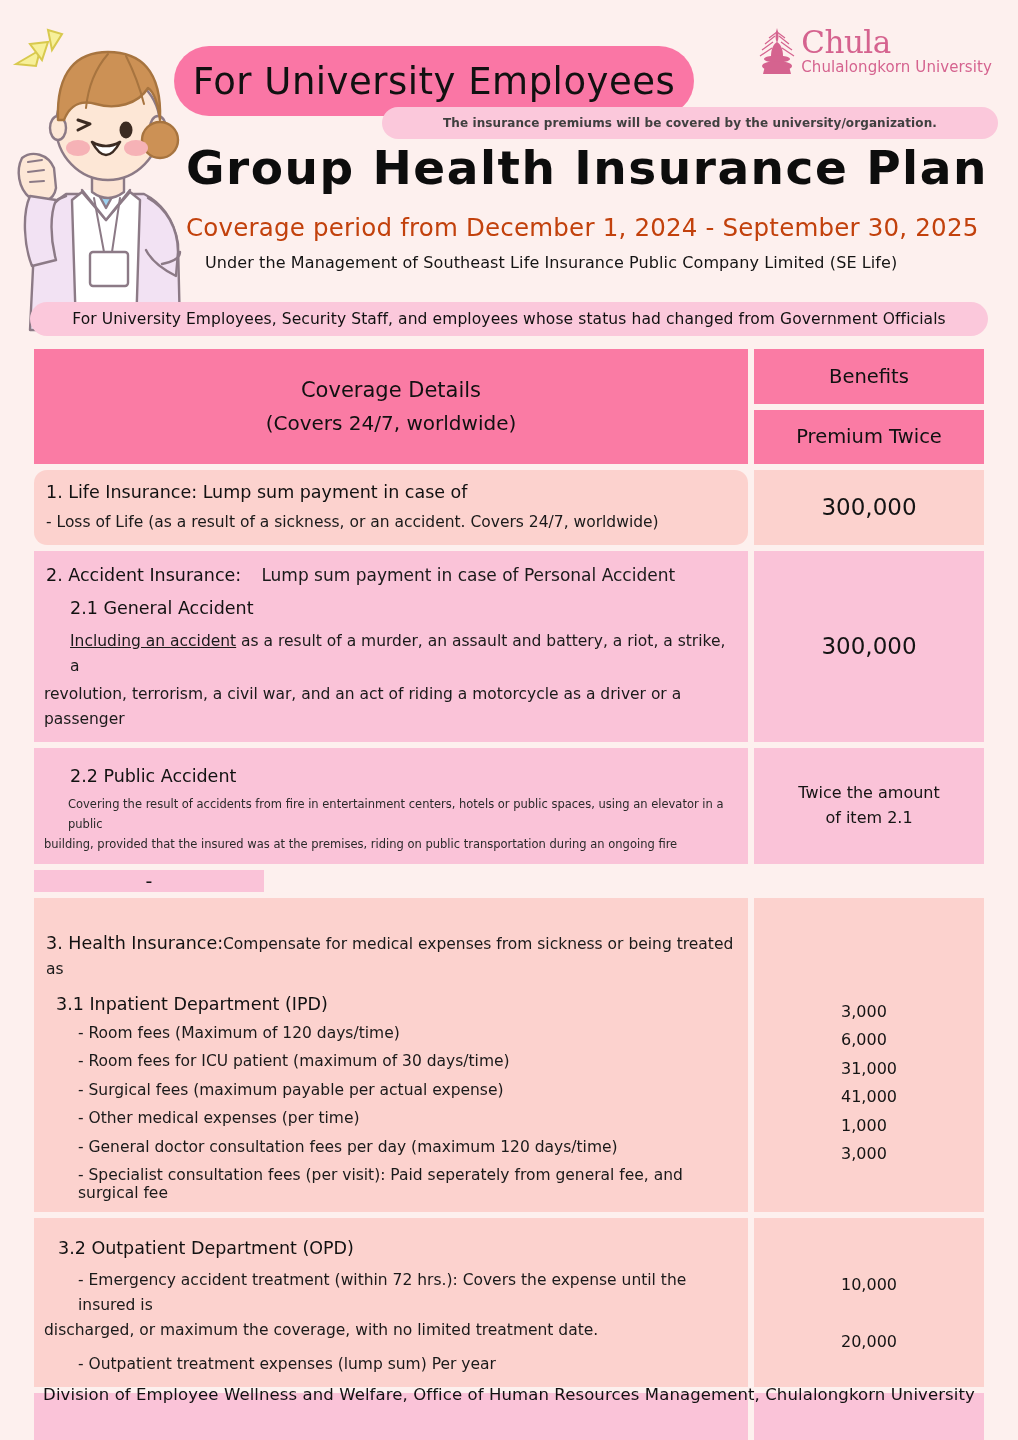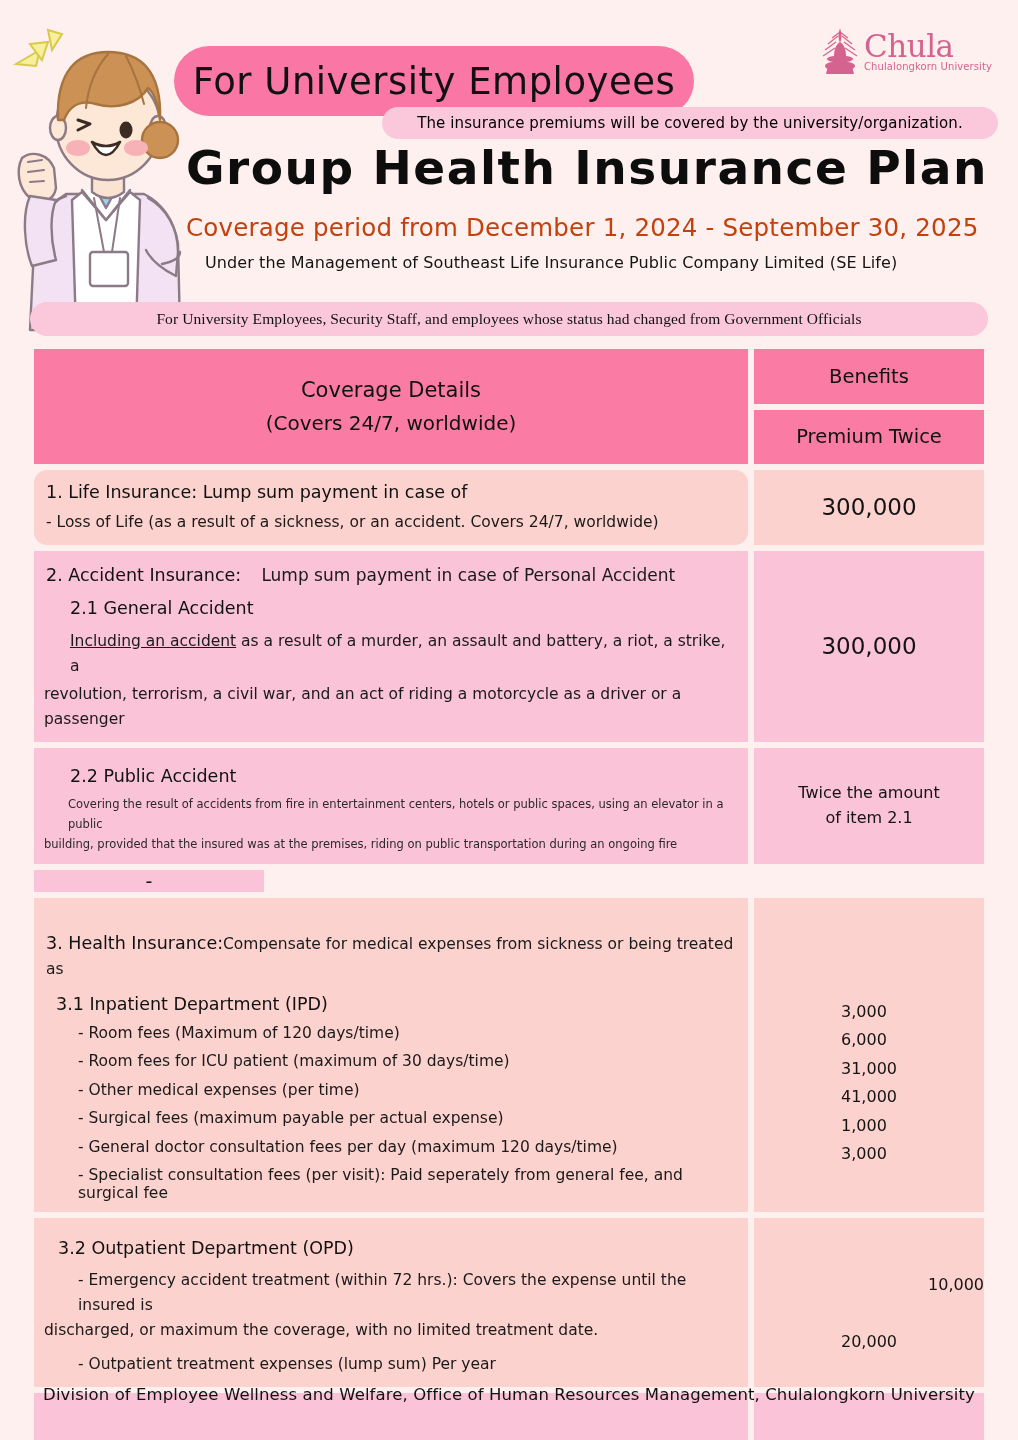--- a/index.html
+++ b/index.html
@@ -66,23 +66,24 @@
     top: 107px;
     width: 616px;
     height: 32px;
     background: #FBC8DB;
     border-radius: 18px;
     display: flex;
     align-items: center;
     justify-content: center;
   }
   .subtitle-pill span {
-    font-size: 15px;
-    color: #000000;
+    font-size: 12px;
+    color: #404040;
     letter-spacing: 0.1px;
+    font-weight: bold;
   }
 
   .main-title {
     position: absolute;
     left: 186px;
     top: 140px;
     width: 800px;
     font-size: 47px;
     font-weight: 700;
     letter-spacing: 1.5px;
@@ -122,41 +123,40 @@
     gap: 4px;
   }
   .chula-word {
     font-family: "DejaVu Serif", serif;
     font-size: 31px;
     color: #D5638F;
     line-height: 0.95;
     letter-spacing: -0.5px;
   }
   .chula-sub {
-    font-size: 10px;
+    font-size: 15px;
     color: #D5638F;
     letter-spacing: 0.1px;
     text-align: center;
     font-family: "DejaVu Sans", sans-serif;
   }
 
   
   .eligibility {
     position: absolute;
     left: 30px;
     top: 302px;
     width: 958px;
     height: 34px;
     background: #FBC8DB;
     border-radius: 18px;
     display: flex;
     align-items: center;
     justify-content: center;
     z-index: 5;
-    font-family: Liberation Serif, serif;
   }
   .eligibility span {
     font-size: 15.5px;
     color: #111;
     letter-spacing: 0.1px;
   }
 
   
   .table {
     position: absolute;
@@ -391,22 +391,22 @@
 
   <div class="trow">
     <div class="tleft row-lt cell-pad ipd-left">
       <div style="margin-top:22px">
         <span class="l-head-b">3. Health Insurance:</span><span class="l-body">Compensate for medical expenses from sickness or being treated as</span>
       </div>
       <div class="l-head" style="margin-top:12px;margin-left:10px">3.1 Inpatient Department (IPD)</div>
       <div style="margin-top:10px;margin-left:32px">
         <div class="list-item" style="margin-bottom:10.5px">- Room fees (Maximum of 120 days/time)</div>
         <div class="list-item" style="margin-bottom:10.5px">- Room fees for ICU patient (maximum of 30 days/time)</div>
+        <div class="list-item" style="margin-bottom:10.5px">- Surgical fees (maximum payable per actual expense)</div>
         <div class="list-item" style="margin-bottom:10.5px">- Other medical expenses (per time)</div>
-        <div class="list-item" style="margin-bottom:10.5px">- Surgical fees (maximum payable per actual expense)</div>
         <div class="list-item" style="margin-bottom:10.5px">- General doctor consultation fees per day (maximum 120 days/time)</div>
         <div class="list-item">- Specialist consultation fees (per visit): Paid seperately from general fee, and surgical fee</div>
       </div>
     </div>
     <div class="tright row-lt ipd-right">
       <div style="margin-top:56px">
         <div class="amount-sm">3,000</div>
         <div class="amount-sm">6,000</div>
         <div class="amount-sm">31,000</div>
         <div class="amount-sm">41,000</div>
@@ -417,21 +417,21 @@
   </div>
 
   <div class="trow">
     <div class="tleft row-lt cell-pad opd-left">
       <div class="l-head" style="margin-top:8px;margin-left:12px">3.2 Outpatient Department (OPD)</div>
       <div class="l-body" style="margin-top:10px;margin-left:32px">- Emergency accident treatment (within 72 hrs.): Covers the expense until the insured is</div>
       <div class="l-body" style="margin-left:-2px">discharged, or maximum the coverage, with no limited treatment date.</div>
       <div class="l-body" style="margin-top:9px;margin-left:32px">- Outpatient treatment expenses (lump sum) Per year</div>
     </div>
     <div class="tright row-lt" style="display:block;position:relative">
-      <div class="amount-sm" style="position:absolute;top:55px;left:0;right:0;text-align:right">10,000</div>
+      <div class="amount-sm" style="position:absolute;top:55px;left:0;right:0;text-align:center">10,000</div>
       <div class="amount-sm" style="position:absolute;top:112px;left:0;right:0;text-align:center">20,000</div>
     </div>
   </div>
 
   <div class="trow">
     <div class="tleft row-dk cell-pad dental-left">
       
       
       
     </div>

